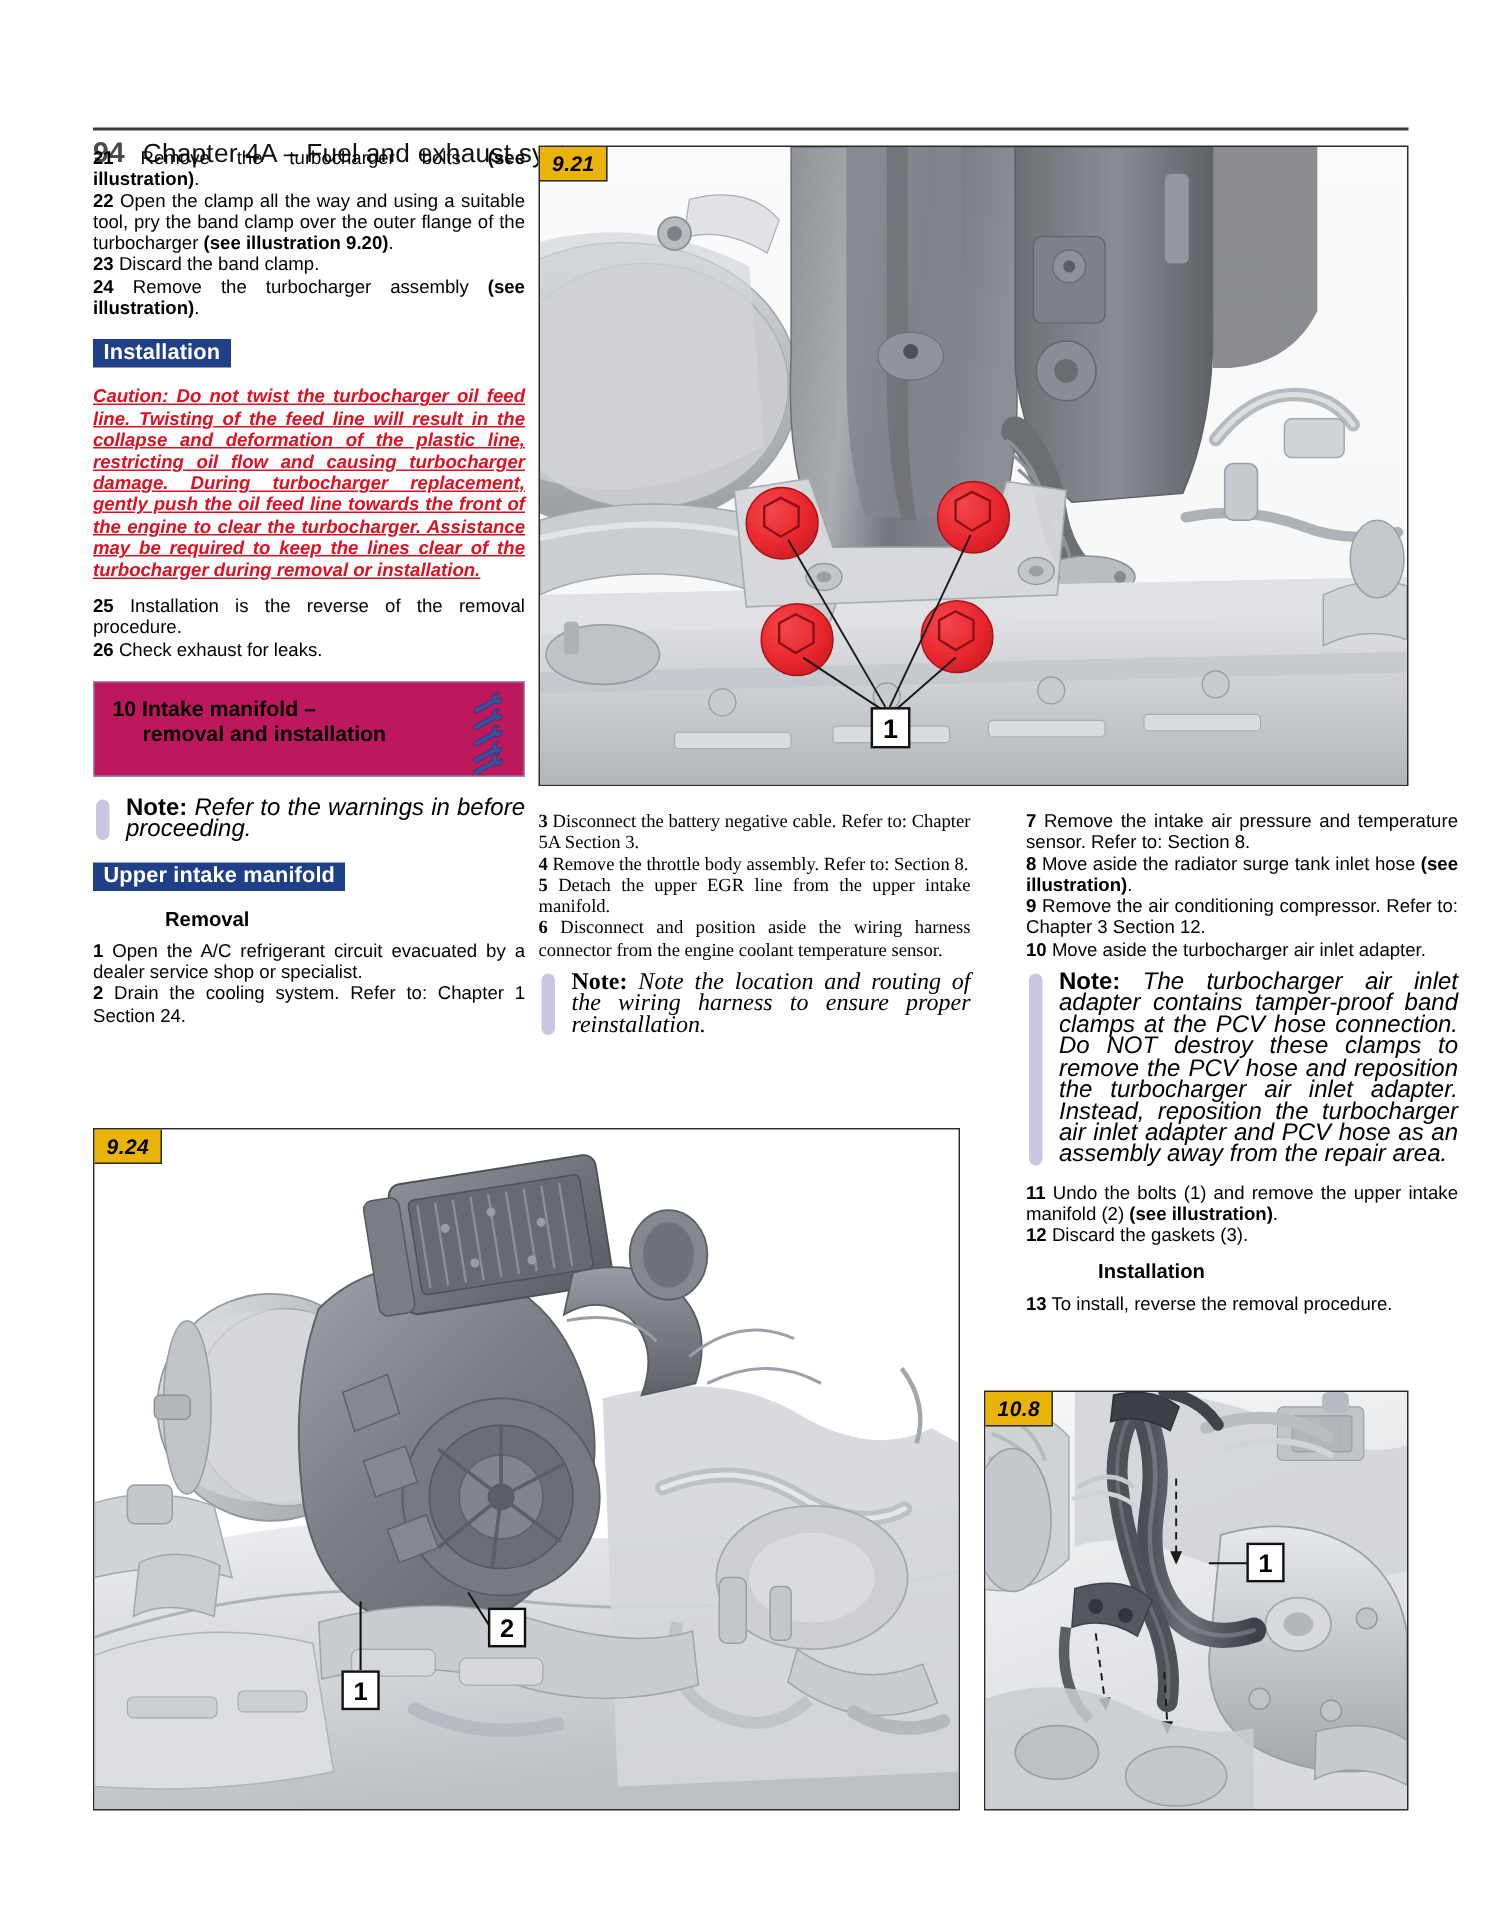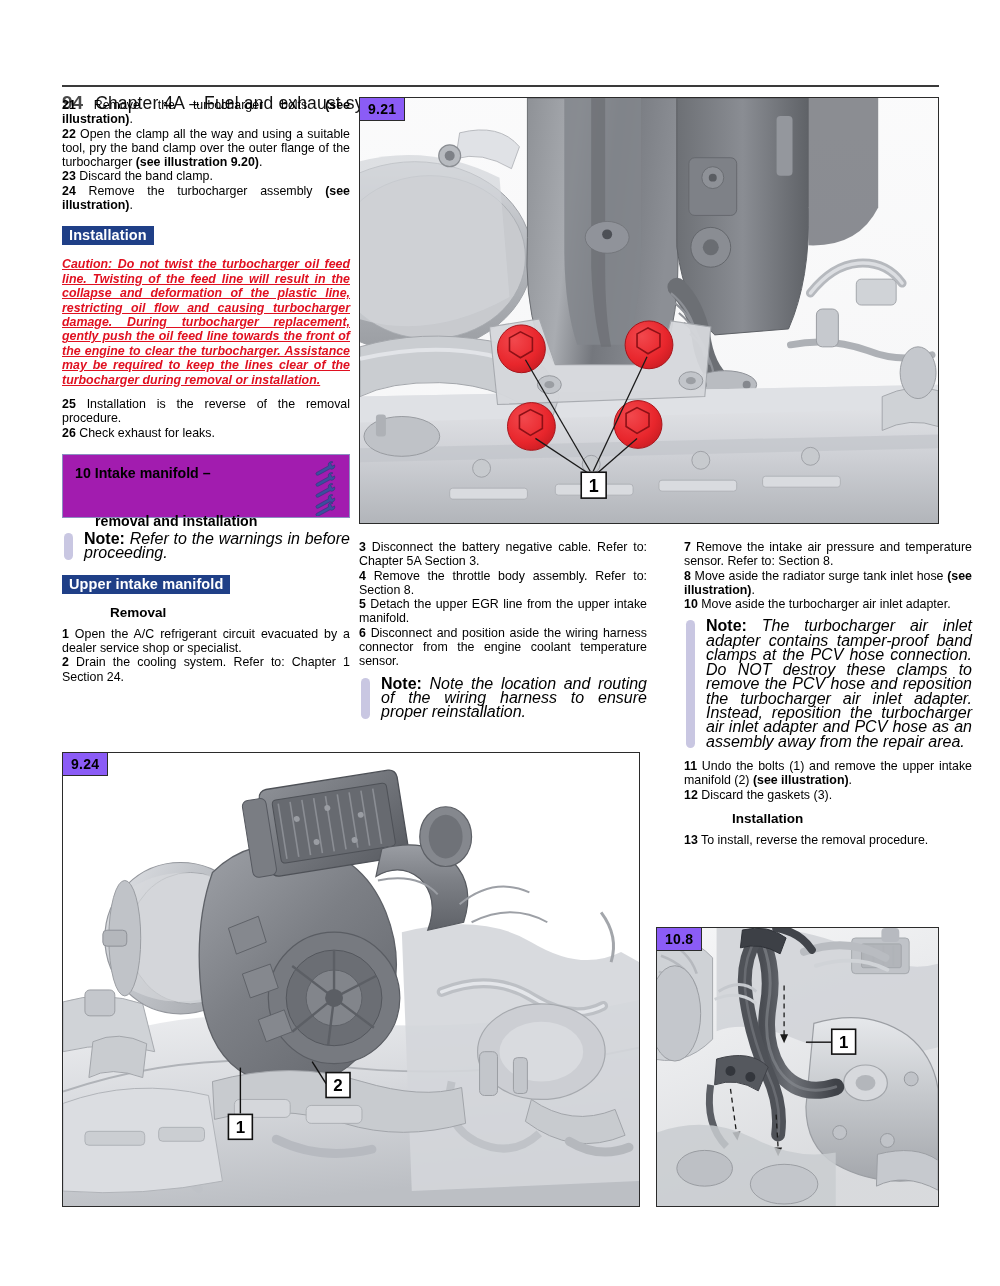--- a/index.html
+++ b/index.html
@@ -54,21 +54,21 @@
     position: absolute;
     font-size: 12.4px;
     line-height: 14.3px;
   }
   .col p {
     margin: 0;
     text-align: justify;
     text-justify: inter-word;
   }
   .col-1 { left: 62px; top: 98px;  width: 288px; }
-  .col-2 { left: 359px; top: 540px; width: 288px; }
+  .col-2 { left: 359px; top: 540px; width: 288px; font-family: Liberation Serif, serif; }
   .col-3 { left: 684px; top: 540px; width: 288px; }
 
   b, .b { font-weight: bold; }
 
   .step-num { font-weight: bold; }
 
   
   .blue-head {
     position: relative;
     height: 19px;
@@ -107,36 +107,35 @@
     font-style: italic;
     font-size: 12.4px;
     line-height: 14.4px;
     text-align: justify;
     text-decoration: underline;
   }
 
   
   .section-box {
     position: relative;
-    background: #a21caf;
+    background: #be185d;
     border: 1.2px solid #8b8fc0;
     height: 64px;
     box-sizing: border-box;
     padding: 10px 12px 0 12px;
   }
   .section-box .sec-title {
     font-weight: bold;
     font-size: 14.2px;
     line-height: 17.5px;
     color: #000;
   }
   .section-box .sec-title .sub {
     display: block;
     padding-left: 20px;
-    margin-top: 31px;
   }
   .spanners {
     position: absolute;
     right: 8px;
     top: 5px;
     width: 32px;
     height: 56px;
   }
 
   
@@ -174,28 +173,29 @@
     position: absolute;
     border: 1.3px solid #2b2b2b;
     box-sizing: border-box;
     background: #fdfdfd;
     overflow: hidden;
   }
   .fig-label {
     position: absolute;
     left: -1px;
     top: -1px;
-    background: #8b5cf6;
+    background: #eab308;
     border: 1.3px solid #2b2b2b;
     font-weight: bold;
     font-size: 14px;
     line-height: 22px;
     padding: 0 8px;
     z-index: 40;
     letter-spacing: 0.3px;
+    font-style: italic;
   }
   .fig-svg { display: block; width: 100%; height: 100%; }
 
   #fig921 { left: 359px; top: 97px;  width: 580px; height: 427px; }
   #fig924 { left: 62px;  top: 752px; width: 578px; height: 455px; }
   #fig108 { left: 656px; top: 927px; width: 283px; height: 280px; }
 
   .spacer6  { height: 6px; }
   .spacer8  { height: 8px; }
   .spacer10 { height: 10px; }
@@ -313,20 +313,21 @@
   </div>
 
 </div>
 
 <div class="col col-3">
 
   <p><span class="step-num">7</span> <span>Remove the intake air pressure and temperature sensor. Refer to: Section 8.</span></p>
 
   <p><span class="step-num">8</span> <span>Move aside the radiator surge tank inlet hose </span><b>(see illustration)</b>.</p>
 
+  <p><span class="step-num">9</span> <span>Remove the air conditioning compressor. Refer to: Chapter 3 Section 12.</span></p>
 
   <p><span class="step-num">10</span> <span>Move aside the turbocharger air inlet adapter.</span></p>
 
   <div class="spacer8"></div>
 
   <div class="note">
     <span class="bar"></span>
     <span class="lbl">Note:</span>
     <span>The turbocharger air inlet adapter contains tamper-proof band clamps at the PCV hose connection. Do NOT destroy these clamps to remove the PCV hose and reposition the turbocharger air inlet adapter. Instead, reposition the turbocharger air inlet adapter and PCV hose as an assembly away from the repair area.</span>
   </div>

